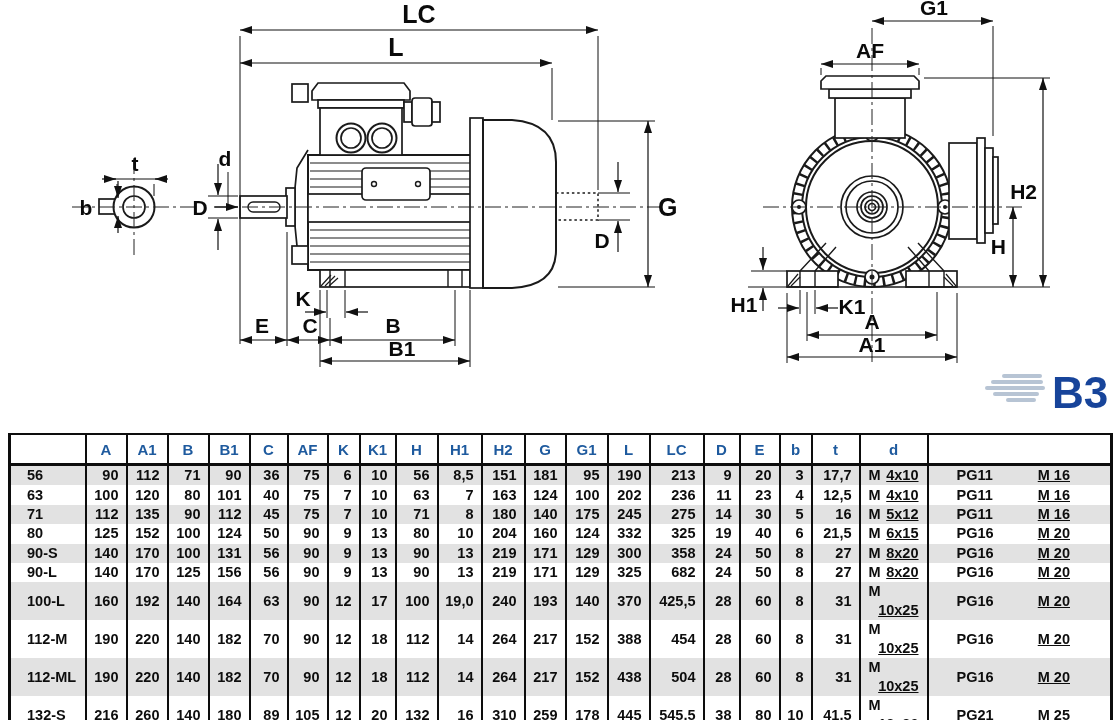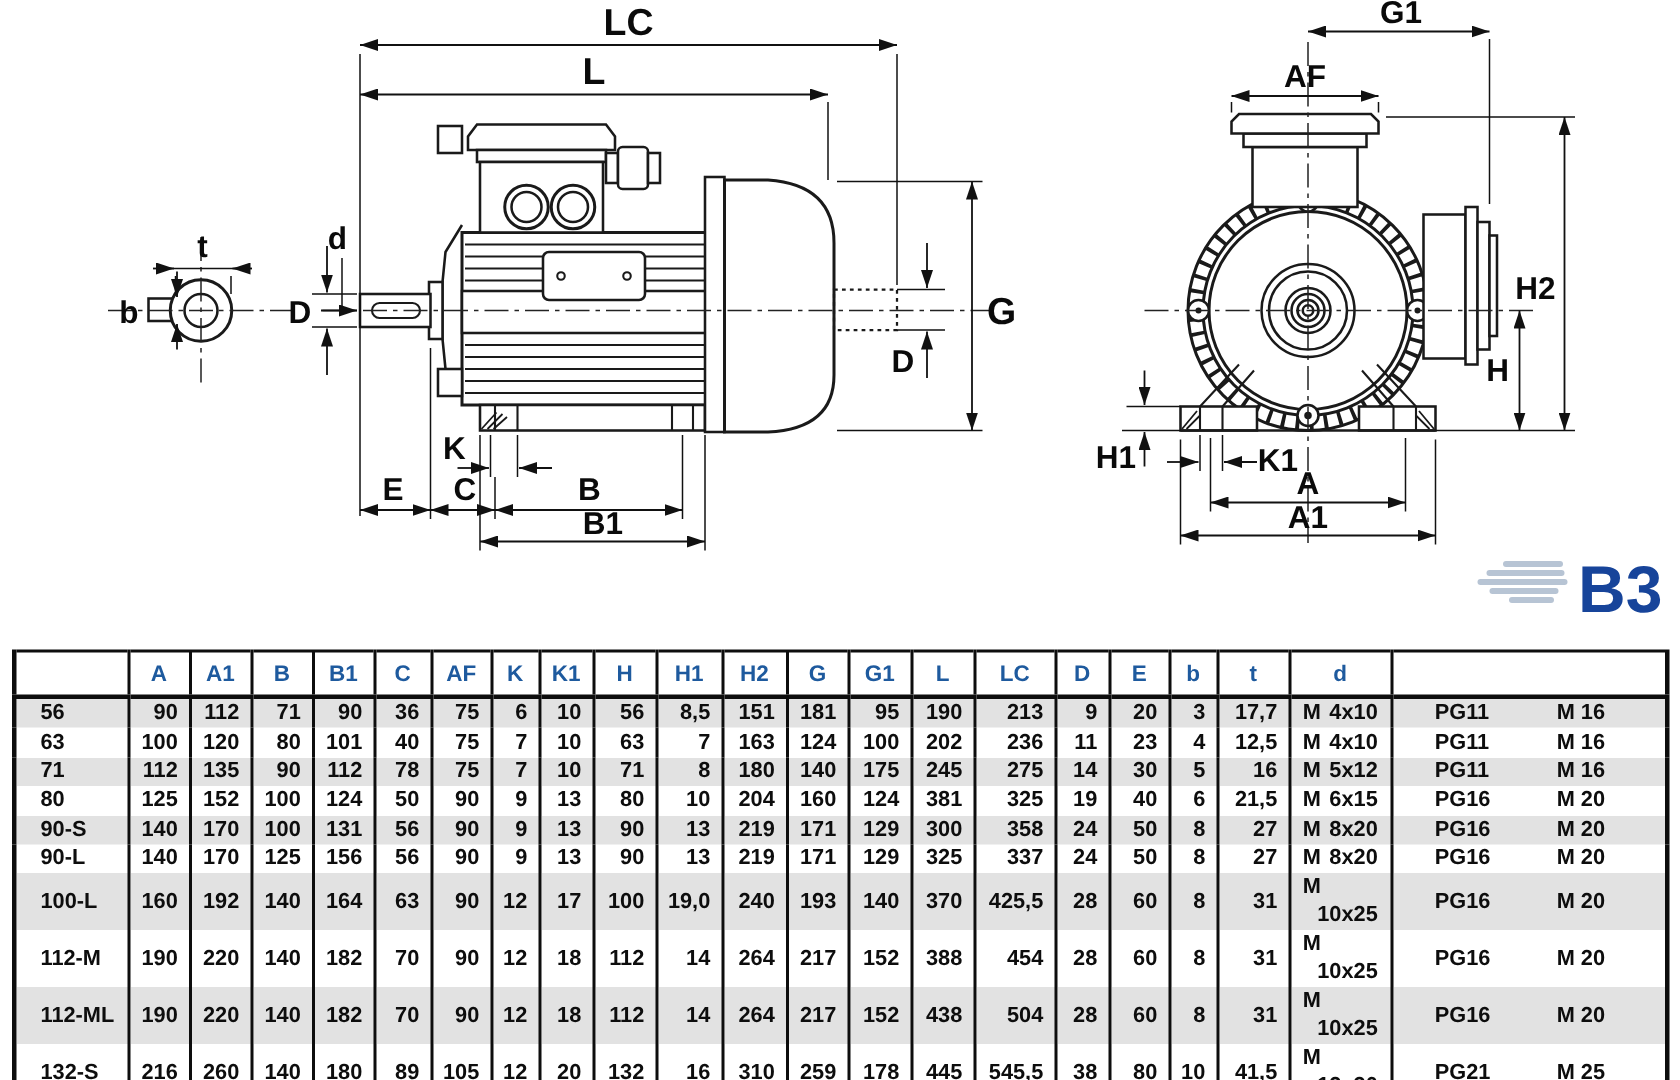--- a/index.html
+++ b/index.html
@@ -28,21 +28,21 @@
   th,td{border-left:2px solid #0d0d0d;overflow:hidden;white-space:nowrap;}
   thead th{height:26px;border-bottom:3px solid #0d0d0d;color:var(--hdr,#1e5a9e);
            font-size:15px;font-weight:bold;text-align:center;background:#fff;}
   tbody th,tbody td{height:19.4px;line-height:19px;font-size:14.5px;font-weight:bold;
            color:#0d0d0d;vertical-align:middle;padding:0;}
   tbody td{text-align:right;padding-right:7px;}
   tbody th.rl{text-align:left;padding-left:16px;}
   tbody tr:nth-child(odd){background:var(--alt,#e2e2e2);}
   td.split{padding:0 8px;text-align:left;}
   td.split span:first-child{float:left;}
-  td.split span:last-child{float:right;}
+  td.split span:last-child{float:right;text-decoration:underline;}
   td.gl{padding:0 40px 0 28px;}
 </style>
 </head>
 <body>
 
 <div class="sheet">
 
 <svg class="drawing-svg" width="1120" height="433" viewBox="0 0 1120 433">
   <defs>
     <marker id="ah" viewBox="0 0 12 8" refX="12" refY="4" markerWidth="12" markerHeight="8" markerUnits="userSpaceOnUse" orient="auto-start-reverse">
@@ -364,21 +364,21 @@
               <span>PG11</span>
               <span>M 16</span>
             </td>
           </tr>
           <tr>
             <th class="rl">71</th>
             <td>112</td>
             <td>135</td>
             <td>90</td>
             <td>112</td>
-            <td>78</td>
+            <td>45</td>
             <td>75</td>
             <td>7</td>
             <td>10</td>
             <td>71</td>
             <td>8</td>
             <td>180</td>
             <td>140</td>
             <td>175</td>
             <td>245</td>
             <td>275</td>
@@ -403,21 +403,21 @@
             <td>124</td>
             <td>50</td>
             <td>90</td>
             <td>9</td>
             <td>13</td>
             <td>80</td>
             <td>10</td>
             <td>204</td>
             <td>160</td>
             <td>124</td>
-            <td>381</td>
+            <td>332</td>
             <td>325</td>
             <td>19</td>
             <td>40</td>
             <td>6</td>
             <td>21,5</td>
             <td class="split">
               <span>M</span>
               <span>6x15</span>
             </td>
             <td class="split gl">
@@ -464,21 +464,21 @@
             <td>56</td>
             <td>90</td>
             <td>9</td>
             <td>13</td>
             <td>90</td>
             <td>13</td>
             <td>219</td>
             <td>171</td>
             <td>129</td>
             <td>325</td>
-            <td>337</td>
+            <td>682</td>
             <td>24</td>
             <td>50</td>
             <td>8</td>
             <td>27</td>
             <td class="split">
               <span>M</span>
               <span>8x20</span>
             </td>
             <td class="split gl">
               <span>PG16</span>

